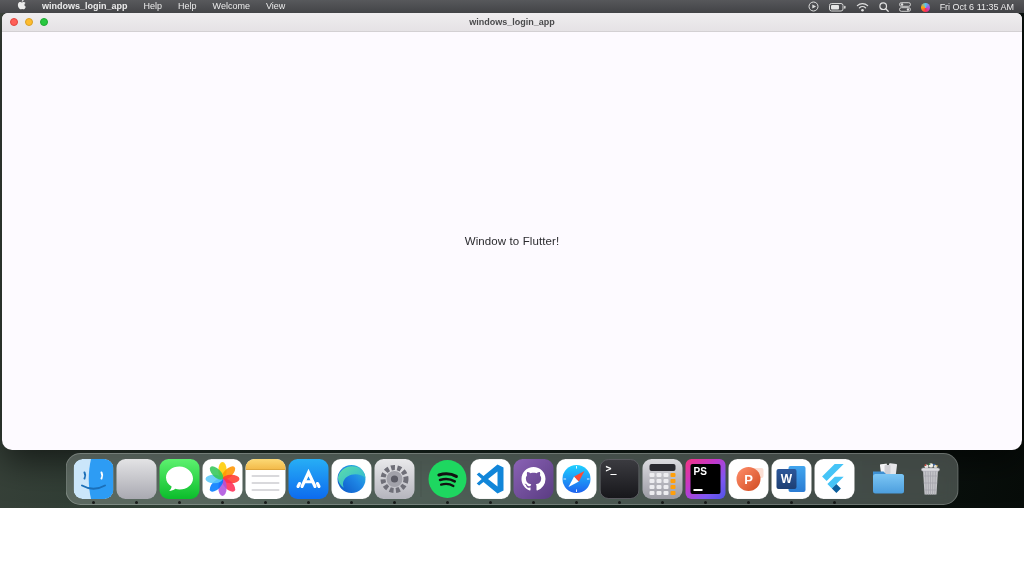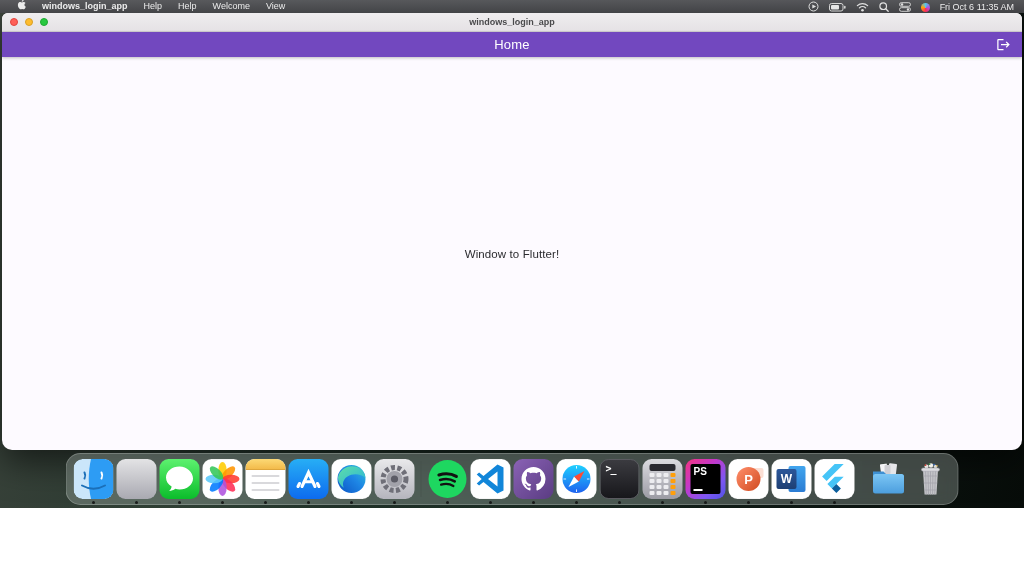--- a/index.html
+++ b/index.html
@@ -102,21 +102,21 @@
     display:flex; align-items:center; justify-content:center; }
   .terminal { background:linear-gradient(#3B3B40,#17171B); border:1px solid #5A5A60;
     align-items:flex-start; justify-content:flex-start; }
   .terminal span { color:#fff; font-family:"DejaVu Sans Mono", monospace; font-size:10px;
     font-weight:700; padding:3px 0 0 5px; letter-spacing:-1px; }
   .calc { background:linear-gradient(#DBDBDF,#9B9BA3); flex-direction:column; gap:2px; padding-top:1px; }
   .calc .disp { width:26px; height:7px; background:#2A2A30; border-radius:2px; }
   .calc-grid { display:grid; grid-template-columns:repeat(4,5.5px); grid-auto-rows:4.5px; gap:1.5px; }
   .calc-grid i { background:#EDEDF0; border-radius:1px; display:block; }
   .calc-grid i:nth-child(4n){ background:#FF9F0A; }
-  .phpstorm { background:linear-gradient(135deg,#F5347F 0%,#C438C9 38%,#7E57F2 72%,#4E53E6 100%); }
+  .phpstorm { background:linear-gradient(135deg,#F5347F 0%,#C438C9 38%,#7E57F2 72%,#4E53E6 100%);border-radius:6px; }
   .phpstorm .in { position:absolute; inset:5px; background:#000; border-radius:2px; }
   .phpstorm .ps { position:absolute; left:8px; top:7px; color:#fff; font-size:10px; font-weight:700; }
   .phpstorm .us { position:absolute; left:8px; bottom:8px; width:9px; height:2px; background:#fff; }
   .github { background:linear-gradient(135deg,#8A62B5,#5A3C82); }
   .ppt-ball { width:24px; height:24px; border-radius:50%;
     background:linear-gradient(135deg,#FF8F6B,#D14A20); color:#fff; font-weight:700; font-size:13px;
     display:flex; align-items:center; justify-content:center; position:relative; z-index:1; }
   .ppt-slide { position:absolute; right:5px; top:9px; width:13px; height:10px;
     background:#FBDFD4; border-radius:2px; }
   .word-page { position:absolute; right:6px; top:7px; width:17px; height:26px;
@@ -188,28 +188,20 @@
   <div class="window">
     <div class="titlebar">
       <div class="lights">
         <span class="light red"></span>
         <span class="light yellow"></span>
         <span class="light green"></span>
       </div>
       <span class="win-title">windows_login_app</span>
     </div>
 
-    <div class="appbar" style="background:#7248BF;">
-      <span class="appbar-title">Home</span>
-      <span class="appbar-action">
-        <svg width="15" height="15" viewBox="0 0 24 24">
-            <path fill="#FFFFFF" d="M17 7l-1.41 1.41L18.17 11H8v2h10.17l-2.58 2.58L17 17l5-5zM4 5h8V3H4c-1.1 0-2 .9-2 2v14c0 1.1.9 2 2 2h8v-2H4V5z"></path>
-          </svg>
-      </span>
-    </div>
 
     <div class="content">
       <span class="welcome">Window to Flutter!</span>
     </div>
   </div>
 
   <div class="dock">
 
     <div class="dock-item running" title="Finder">
       <svg class="tile" viewBox="0 0 40 40" width="40" height="40">

